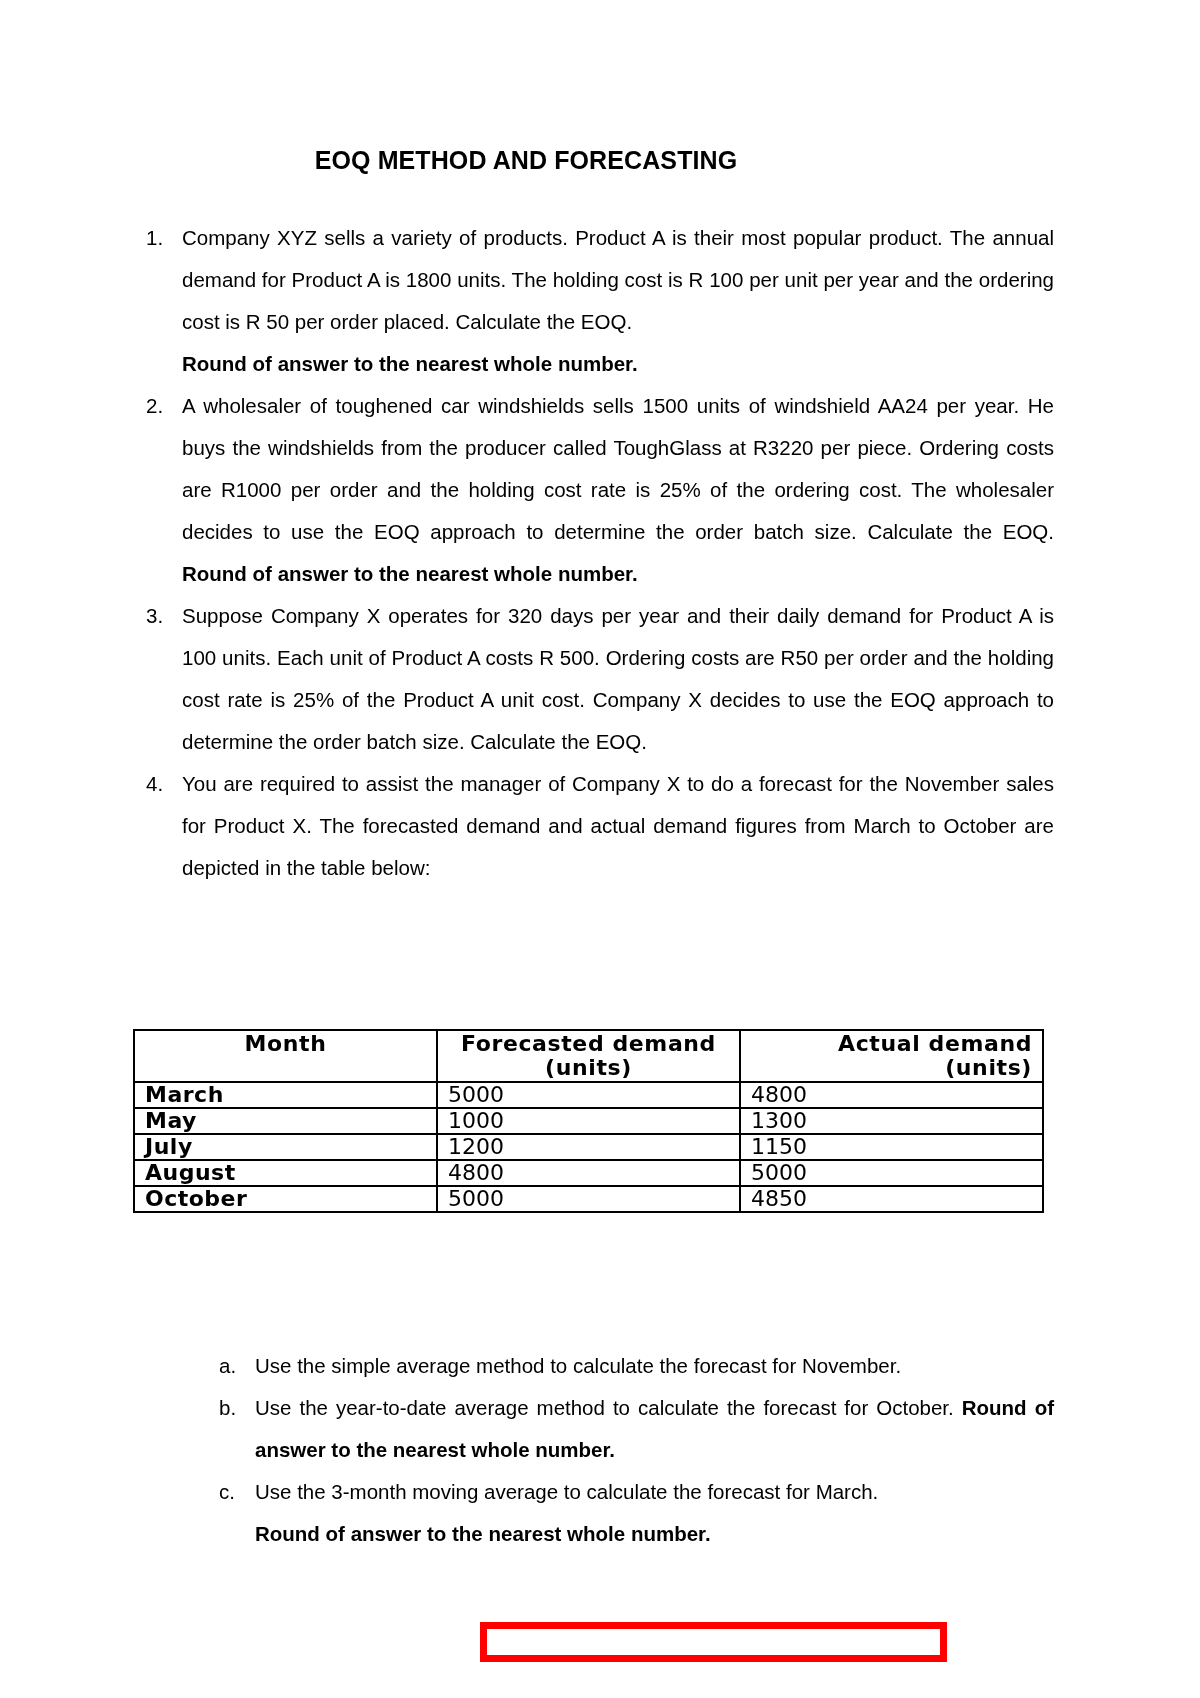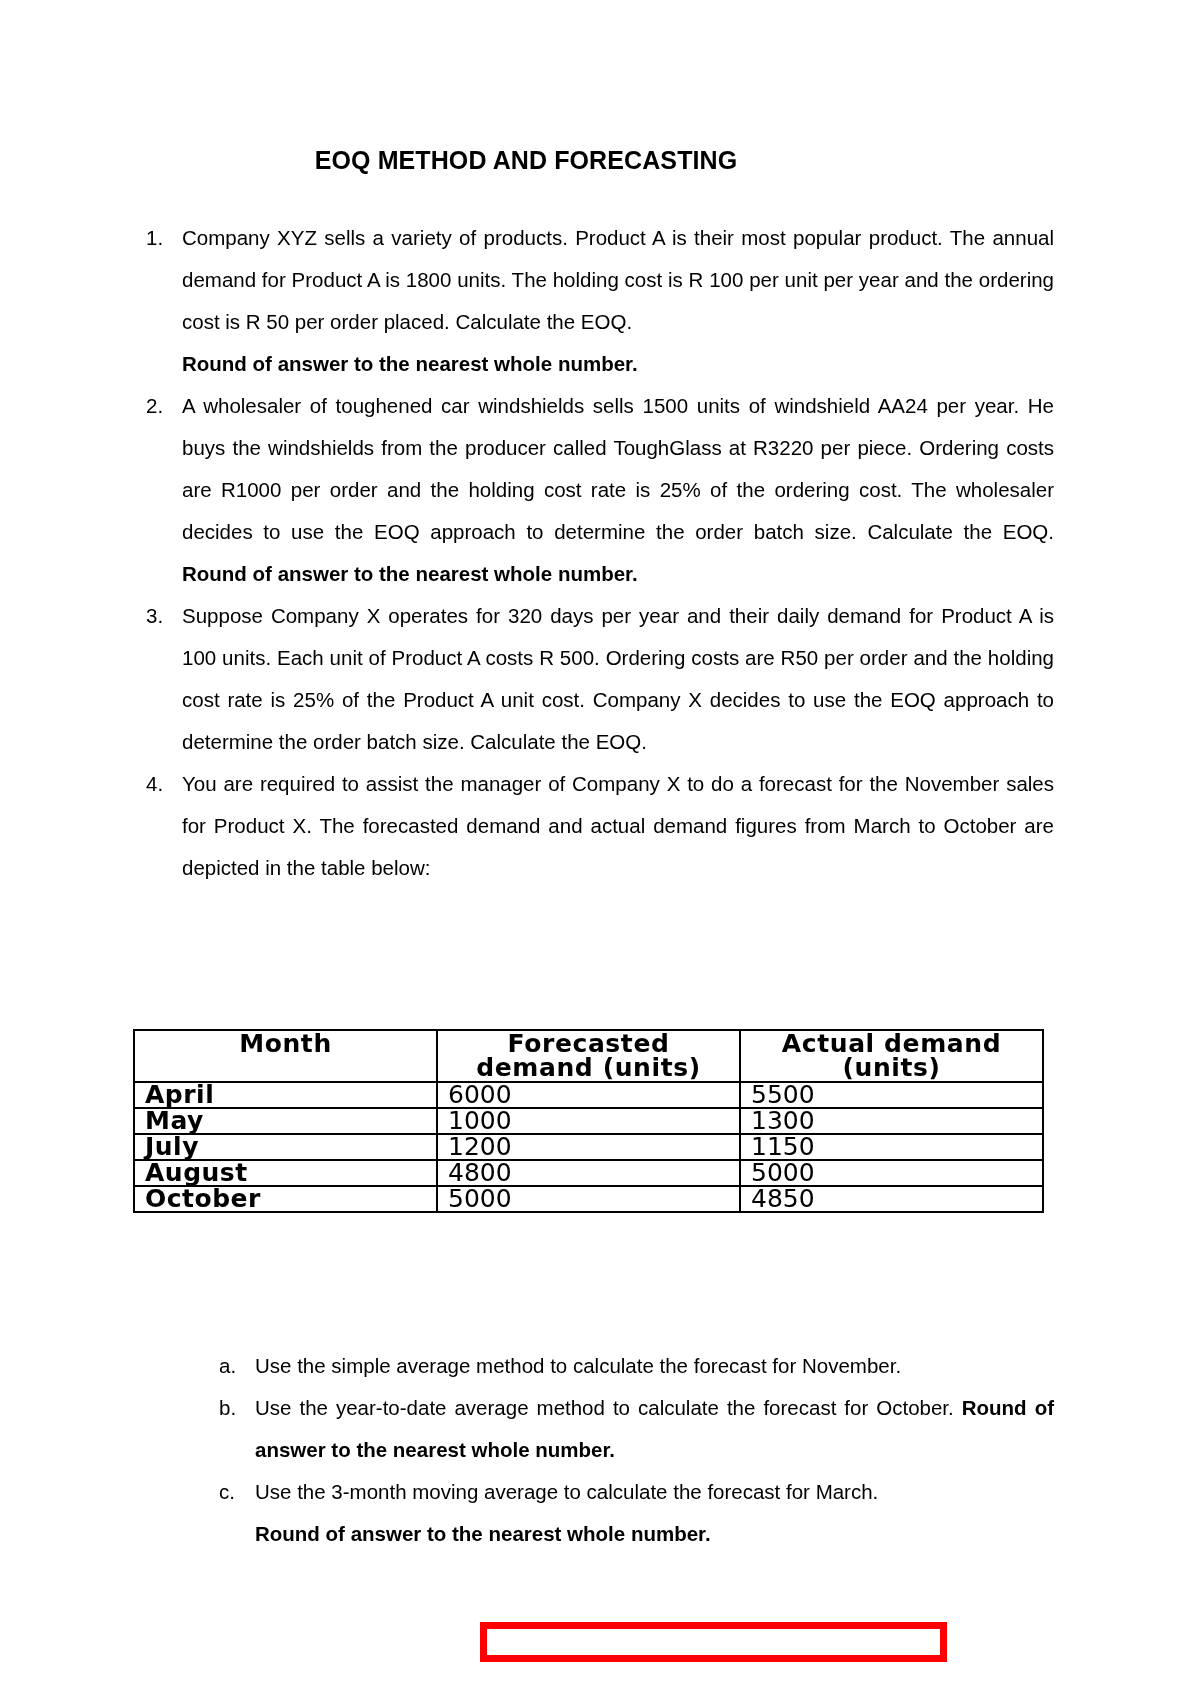--- a/index.html
+++ b/index.html
@@ -57,39 +57,39 @@
       position: absolute;
       top: 1029px;
       left: 133px;
       width: 910px;
     }
     table.demand {
       width: 910px;
       border-collapse: collapse;
       table-layout: fixed;
       font-family: "DejaVu Sans", sans-serif;
-      font-size: 25px;
+      font-size: 22px;
     }
     table.demand col { width: 303px; }
     table.demand th, table.demand td {
       border: 2px solid #000;
       padding: 0 10px;
       vertical-align: top;
       line-height: 24px;
       height: 24px;
     }
     table.demand th {
       font-weight: 600;
       font-family: "DejaVu Sans", sans-serif;
       height: 49px;
       padding-top: 1px;
       letter-spacing: 0.6px;
     }
     table.demand th.c { text-align: center; }
-    table.demand th.l { text-align: center; }
+    table.demand th.l { text-align: right; }
     table.demand td.month {
       font-weight: 600;
       letter-spacing: 0.5px;
     }
     table.demand td.num {
       font-weight: normal;
     }
     .sublist {
       position: absolute;
       top: 1345px;
@@ -155,23 +155,23 @@
       </colgroup>
     <thead>
       <tr>
         <th class="c">Month</th>
         <th class="c">Forecasted demand (units)</th>
         <th class="l">Actual demand (units)</th>
       </tr>
     </thead>
     <tbody>
       <tr>
-        <td class="month">April</td>
-        <td class="num">6000</td>
-        <td class="num">5500</td>
+        <td class="month">March</td>
+        <td class="num">5000</td>
+        <td class="num">4800</td>
       </tr>
       <tr>
         <td class="month">May</td>
         <td class="num">1000</td>
         <td class="num">1300</td>
       </tr>
       <tr>
         <td class="month">July</td>
         <td class="num">1200</td>
         <td class="num">1150</td>

